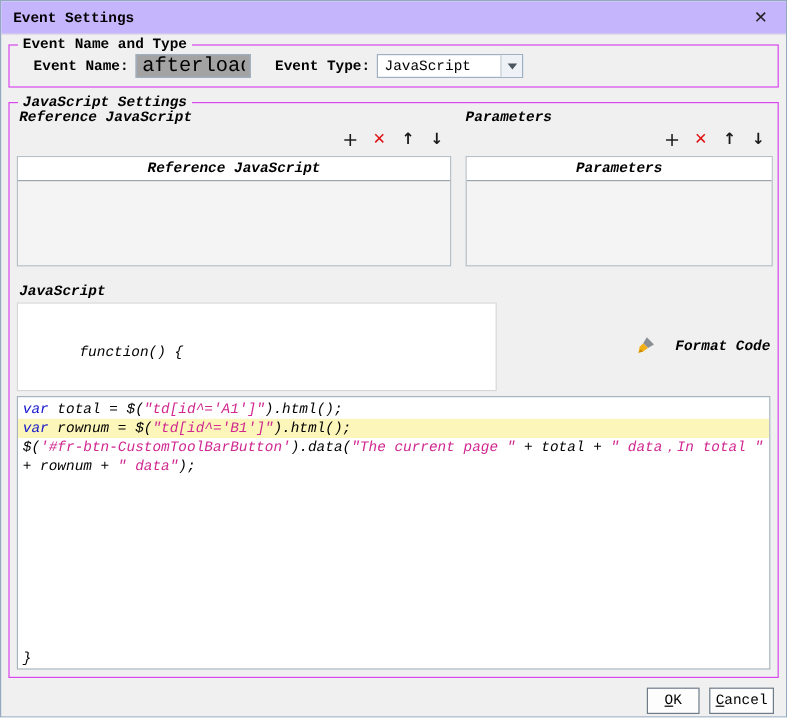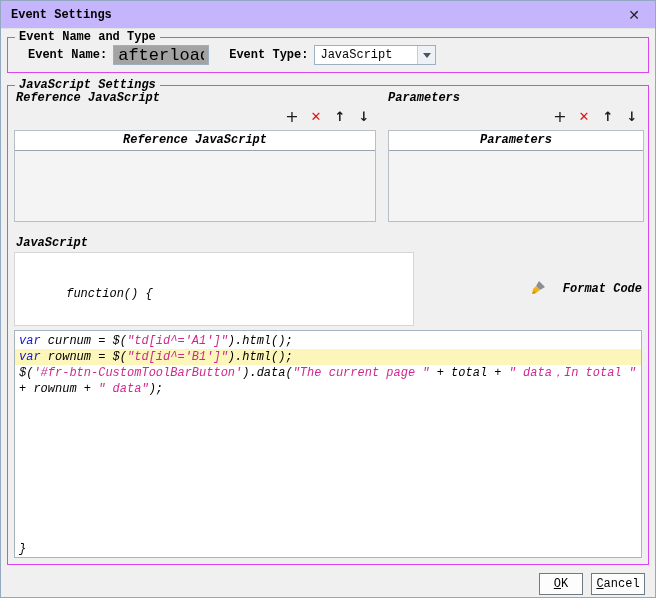--- a/index.html
+++ b/index.html
@@ -185,21 +185,21 @@
     <div class="format-code">
       <svg width="16" height="16" viewBox="0 0 16 16">
         <path d="M9 1 L15 7 L10 10 L6 6 Z" fill="#8a8f96"></path>
         <path d="M6 6 L10 10 L6 13 L2 14 L3 9 Z" fill="#f2b118"></path>
         <path d="M2 14 L6 13 L4 11 Z" fill="#c98a08"></path>
       </svg>
       <span class="format-code-label">Format Code</span>
     </div>
 
     <div class="code-editor">
-        <div class="code-line"><span class="tok-kw">var</span><span class="tok-pl"> curnum = $(</span><span class="tok-str">"td[id^='A1']"</span><span class="tok-pl">).html();</span></div>
+        <div class="code-line"><span class="tok-kw">var</span><span class="tok-pl"> total = $(</span><span class="tok-str">"td[id^='A1']"</span><span class="tok-pl">).html();</span></div>
         <div class="code-line hl"><span class="tok-kw">var</span><span class="tok-pl"> rownum = $(</span><span class="tok-str">"td[id^='B1']"</span><span class="tok-pl">).html();</span></div>
         <div class="code-line"><span class="tok-pl">$(</span><span class="tok-str">'#fr-btn-CustomToolBarButton'</span><span class="tok-pl">).data(</span><span class="tok-str">"The current page "</span><span class="tok-pl"> + total + </span><span class="tok-str">" data，In total "</span></div>
         <div class="code-line"><span class="tok-pl">+ rownum + </span><span class="tok-str">" data"</span><span class="tok-pl">);</span></div>
         <div class="code-line">&nbsp;</div>
         <div class="code-line">&nbsp;</div>
         <div class="code-line">&nbsp;</div>
         <div class="code-line">&nbsp;</div>
         <div class="code-line">&nbsp;</div>
         <div class="code-line">&nbsp;</div>
         <div class="code-line">&nbsp;</div>

